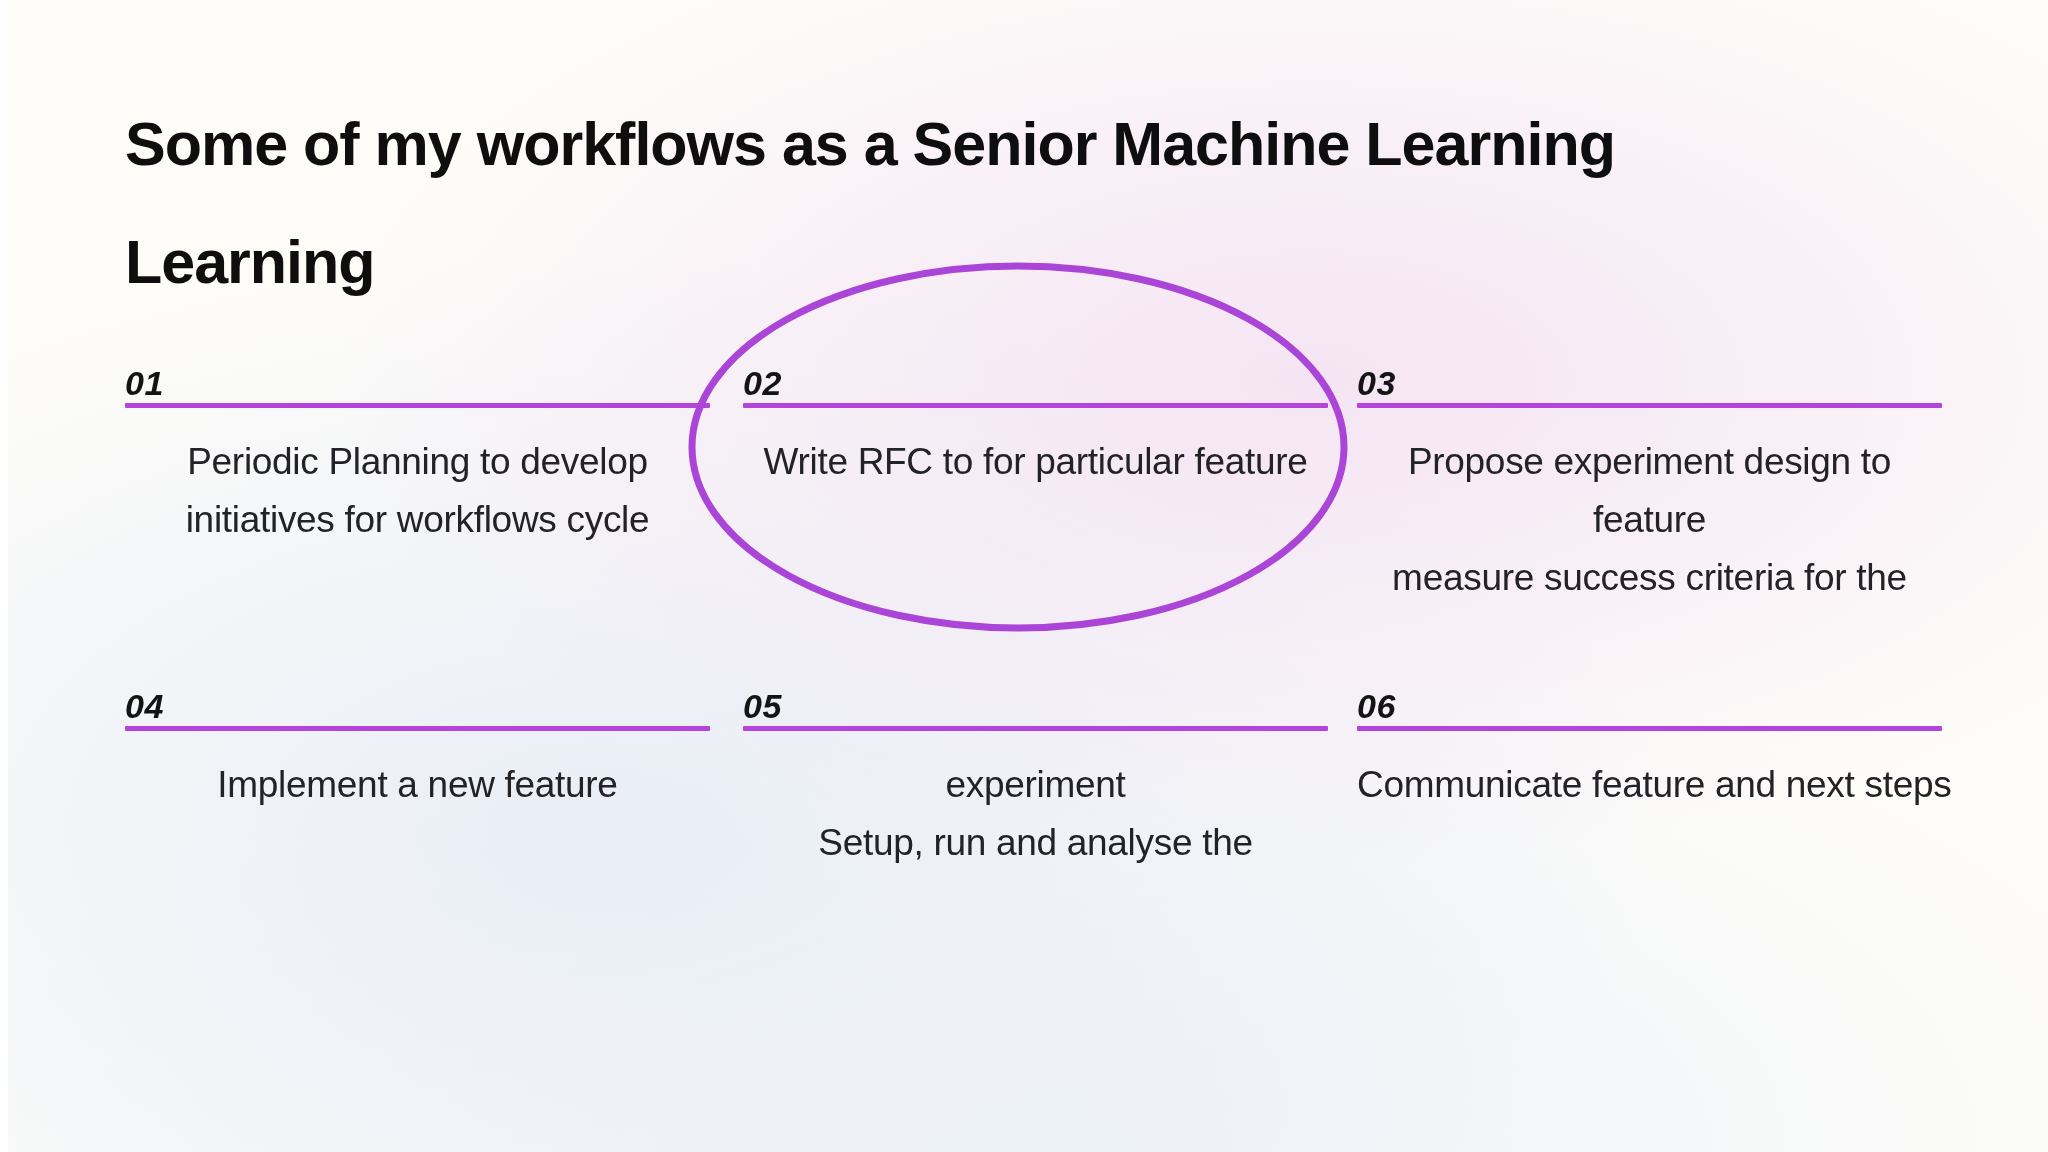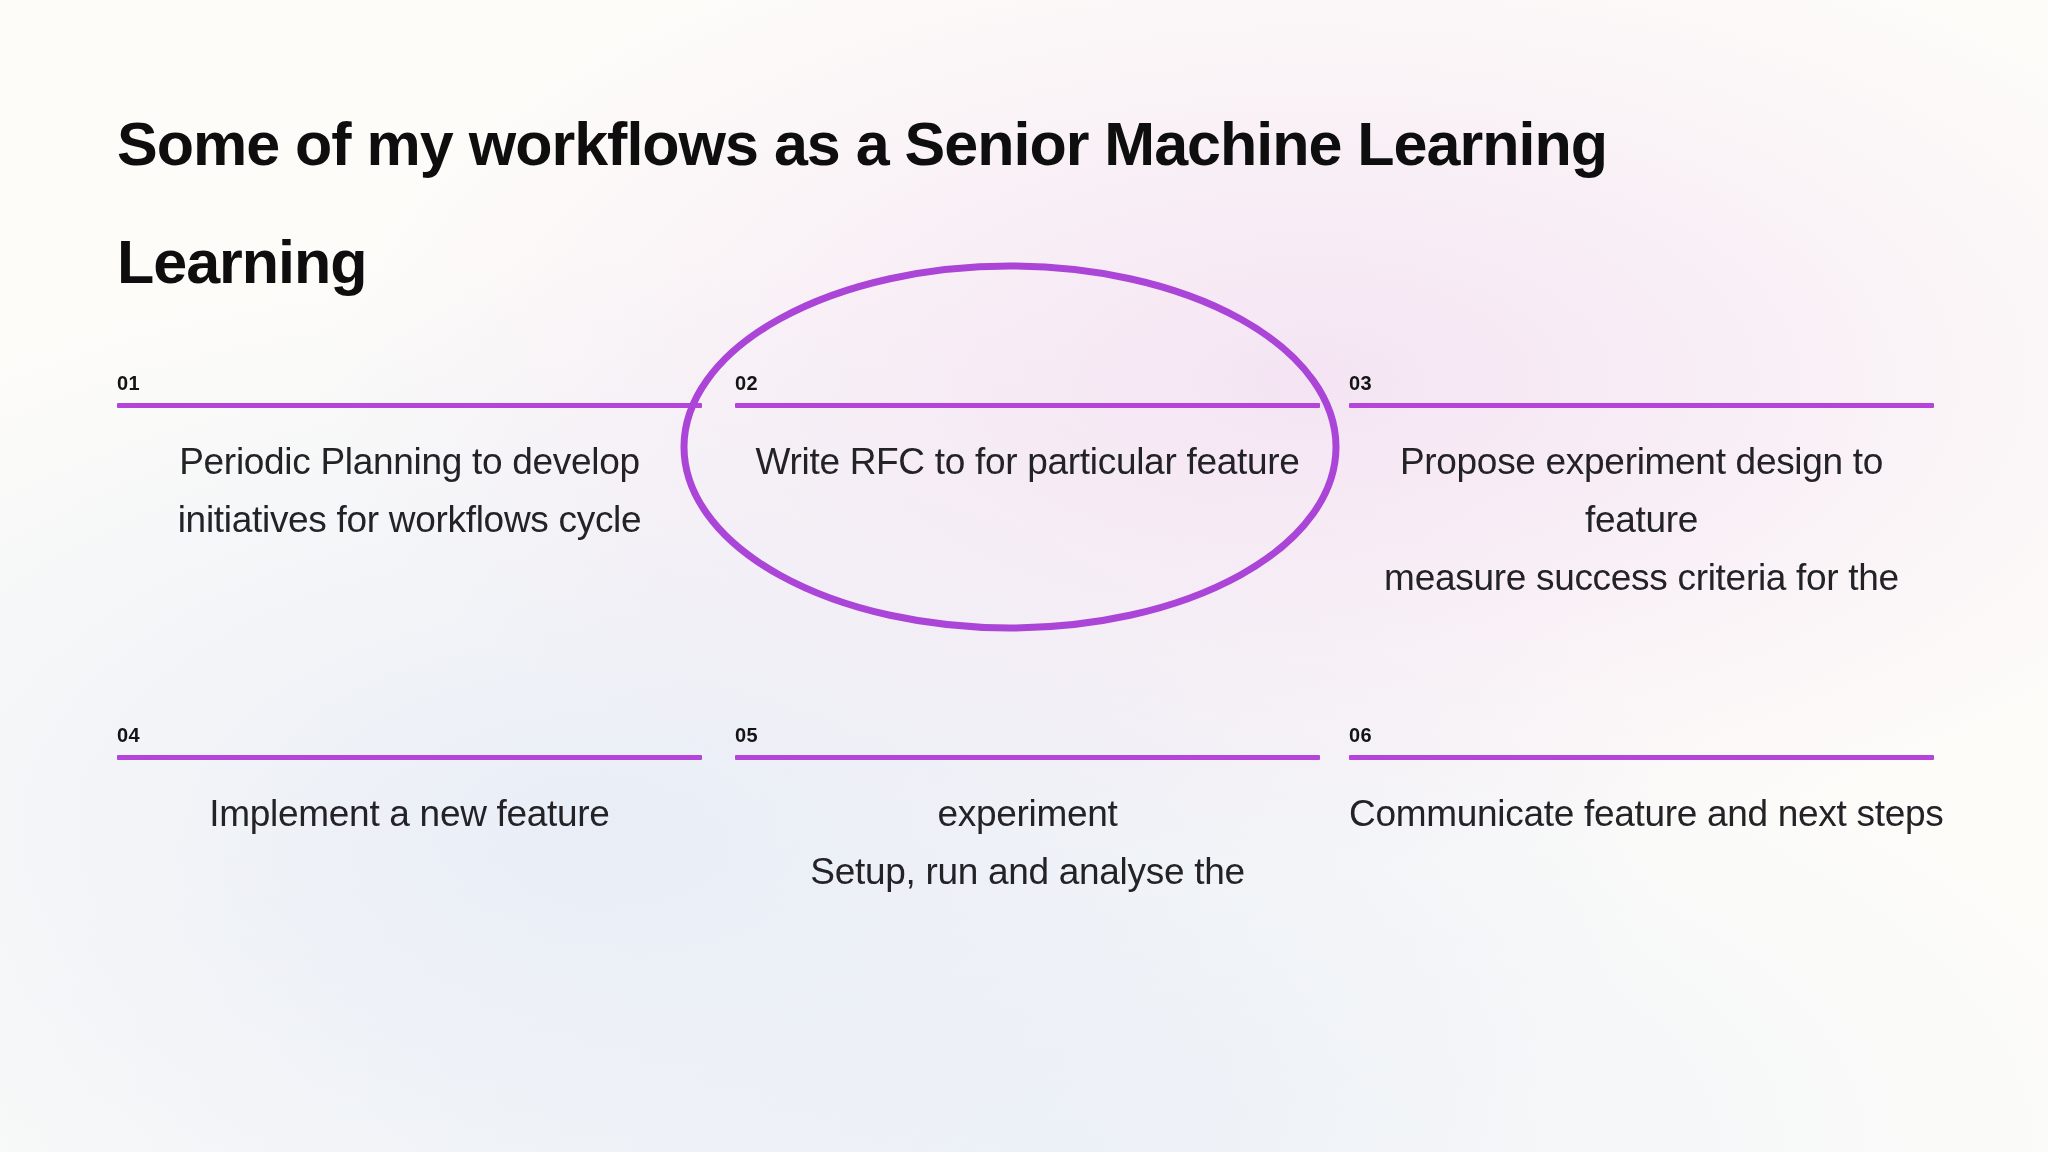--- a/index.html
+++ b/index.html
@@ -7,35 +7,37 @@
     width:2048px;height:1152px;overflow:hidden;position:relative;
     font-family:"Liberation Sans","DejaVu Sans",sans-serif;
   }
   .slide{
     position:absolute;inset:0;
     background:
       radial-gradient(48% 42% at 64% 33%, rgba(244,227,243,0.95) 0%, rgba(244,227,243,0) 100%),
       radial-gradient(52% 50% at 29% 72%, rgba(231,236,246,0.90) 0%, rgba(231,236,246,0) 100%),
       radial-gradient(55% 45% at 52% 100%, rgba(235,240,247,0.85) 0%, rgba(235,240,247,0) 100%),
       #fdfcf9;
+    margin-left: 8px;
   }
   .title{
     position:absolute;left:117px;top:85px;width:1860px;
     font-size:61px;font-weight:700;letter-spacing:-1px;line-height:118px;
     color:var(--title,#0e0e0e);
   }
   .card{position:absolute;width:585px;}
   .r1{top:366px;}
-  .r2{top:718px;}
+  .r2{top:689px;}
   .c1{left:117px;}
   .c2{left:735px;}
   .c3{left:1349px;}
   .num{
-    font-size:20px;font-weight:700;line-height:34px;letter-spacing:.5px;
+    font-size:34px;font-weight:700;line-height:34px;letter-spacing:.5px;
     color:var(--number,#141414);
+    font-style:italic;
   }
   .rule{height:5px;margin-top:3px;width:100%;background:var(--rule,#b545da);border-radius:1px;}
   .body{
     margin-top:25px;font-size:37px;line-height:58px;letter-spacing:-0.3px;
     color:var(--body,#232327);
     text-align:center;
   }
   .body .line{white-space:nowrap;}
   .annot{position:absolute;left:677px;top:259px;width:666px;height:376px;pointer-events:none;}
   .annot ellipse{fill:none;stroke:var(--annot,#ab45d8);stroke-width:7;}

